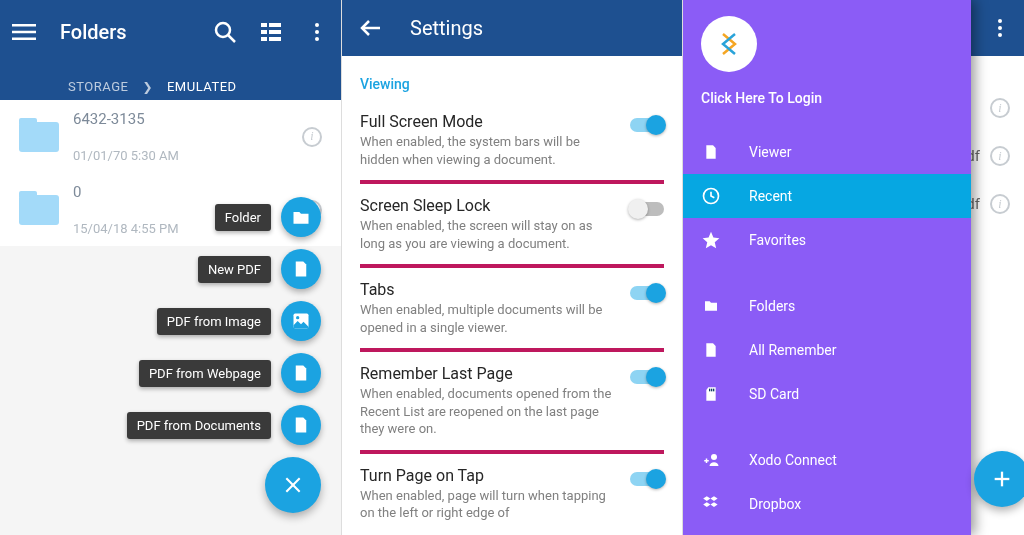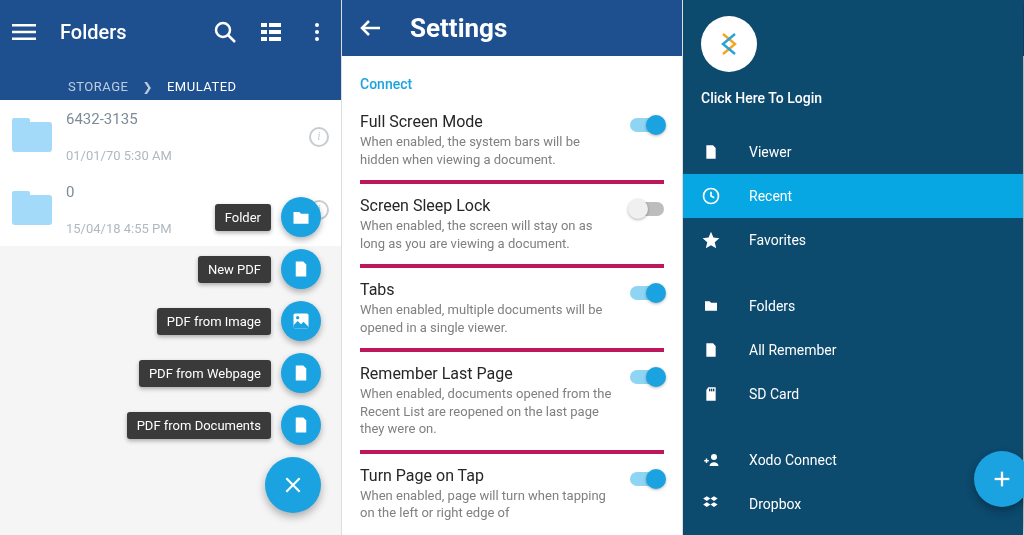--- a/index.html
+++ b/index.html
@@ -11,55 +11,55 @@
 
   
   .header1 { background: #1e5090; color: #fff; height: 100px; padding: 10px 12px 0 12px; }
   .header1-row { display: flex; align-items: center; height: 44px; }
   .hamburger, .search-ic, .view-ic, .more-ic { width: 24px; height: 24px; color: #fff; }
   .title1 { font-size: 20px; font-weight: 500; margin-left: 24px; flex: 1; }
   .header-actions { display: flex; gap: 22px; align-items: center; }
   .breadcrumb { display: flex; align-items: flex-end; gap: 14px; padding-left: 56px; font-size: 13px; letter-spacing: .5px; height: 40px; }
   .breadcrumb .bc1 { opacity: .7; }
   .breadcrumb .chev { opacity: .7; font-size: 12px; }
-  .folder-item { display: flex; align-items: center; padding: 10px 12px; background: #fff; justify-content: flex-end; }
+  .folder-item { display: flex; align-items: center; padding: 10px 19px; background: #fff; justify-content: flex-end; }
   .folder-icon { width: 40px; height: 30px; background: #a3daf9; border-radius: 3px; margin-right: 14px; position: relative; }
   .folder-icon::before { content: ""; position: absolute; top: -4px; left: 0; width: 18px; height: 6px; background: #a3daf9; border-radius: 2px 2px 0 0; }
   .folder-meta { flex: 1; }
   .folder-name { font-size: 15px; color: #7d8a99; }
   .folder-date { font-size: 13px; color: #b0b8c0; margin-top: 20px; }
   .info-ic { width: 20px; height: 20px; border: 2px solid #c7ccd1; border-radius: 50%; display: flex; align-items: center; justify-content: center; color: #c7ccd1; font-size: 12px; font-style: italic; font-family: serif; }
   .fab-stack { position: absolute; right: 20px; bottom: 22px; display: flex; flex-direction: column; align-items: flex-end; gap: 12px; }
   .fab-row { display: flex; align-items: center; gap: 10px; }
   .fab-label { background: #3a3a3a; color: #fff; font-size: 13px; padding: 6px 10px; border-radius: 3px; box-shadow: 0 2px 4px rgba(0,0,0,.3); white-space: nowrap; }
   .fab-small { width: 40px; height: 40px; border-radius: 50%; background: #1ba3e1; display: flex; align-items: center; justify-content: center; box-shadow: 0 3px 6px rgba(0,0,0,.3); }
   .fab-main { width: 56px; height: 56px; border-radius: 50%; background: #1ba3e1; display: flex; align-items: center; justify-content: center; box-shadow: 0 4px 8px rgba(0,0,0,.3); }
 
   
   .header2 { background: #1e5090; color: #fff; height: 56px; display: flex; align-items: center; padding: 0 16px; }
   .back-ic { width: 24px; height: 24px; }
-  .title2 { font-size: 26px; font-weight: 700; margin-left: 28px; }
+  .title2 { font-size: 20px; font-weight: 400; margin-left: 28px; }
   .settings-body { padding: 10px 18px 0 18px; }
   .section-label { color: #1ba3e1; font-size: 14px; font-weight: 500; padding: 10px 0 8px 0; }
   .setting { padding: 12px 0; border-bottom: 4px solid #be185d; display: flex; align-items: flex-start; gap: 10px; }
   .setting:last-child { border-bottom: none; }
   .setting-text { flex: 1; }
   .setting-title { font-size: 16px; color: #262626; }
   .setting-desc { font-size: 13px; color: #808080; margin-top: 2px; line-height: 1.35; }
   .switch { position: relative; width: 34px; height: 14px; margin-top: 6px; flex-shrink: 0; }
   .switch .track { position: absolute; inset: 0; border-radius: 7px; background: #bdbdbd; }
   .switch .thumb { position: absolute; width: 20px; height: 20px; border-radius: 50%; background: #f0f0f0; top: -3px; left: -2px; box-shadow: 0 1px 3px rgba(0,0,0,.3); }
   .switch.on .track { background: #8ed4f3; }
   .switch.on .thumb { background: #1ba3e1; left: 16px; }
 
   
   .p3-bg { position: absolute; inset: 0; background: #fff; }
   .p3-bg-header { height: 56px; background: #1e5090; display: flex; justify-content: flex-end; align-items: center; padding-right: 12px; }
   .p3-bg-item { display: flex; align-items: center; justify-content: flex-end; padding: 14px 14px; font-size: 15px; color: #666; gap: 10px; }
-  .drawer { position: absolute; top: 0; left: 0; width: 340px; height: 535px; background: #0c4a6e; box-shadow: 4px 0 12px rgba(0,0,0,.4); color: #fff; display: flex; flex-direction: column; }
+  .drawer { position: absolute; top: 0; left: 0; width: 288px; height: 535px; background: #8b5cf6; box-shadow: 4px 0 12px rgba(0,0,0,.4); color: #fff; display: flex; flex-direction: column; }
   .drawer-header { height: 130px; padding: 16px 18px; }
   .drawer-logo { width: 56px; height: 56px; border-radius: 50%; background: #fff; display: flex; align-items: center; justify-content: center; }
   .drawer-login { font-size: 14px; font-weight: 500; margin-top: 18px; }
   .drawer-item { display: flex; align-items: center; height: 44px; padding: 0 18px; font-size: 14px; gap: 28px; }
   .drawer-item.selected { background: #06a7e2; }
   .drawer-sep { height: 22px; }
   .drawer-ic { width: 20px; height: 20px; display: flex; align-items: center; justify-content: center; flex-shrink: 0; }
   .p3-fab { position: absolute; right: -6px; bottom: 28px; width: 56px; height: 56px; border-radius: 50%; background: #1ba3e1; box-shadow: 0 4px 8px rgba(0,0,0,.3); display: flex; align-items: center; justify-content: center; }
 
   svg { display: block; }
@@ -174,21 +174,21 @@
 
 <div class="panel p2">
   <div class="header2">
     <svg class="back-ic" viewBox="0 0 24 24" fill="none" stroke="#fff" stroke-width="2.5">
         <line x1="4" y1="12" x2="22" y2="12"></line>
         <polyline points="11,5 4,12 11,19"></polyline>
       </svg>
     <div class="title2">Settings</div>
   </div>
   <div class="settings-body">
-    <div class="section-label">Connect</div>
+    <div class="section-label">Viewing</div>
 
     <div class="setting">
       <div class="setting-text">
         <div class="setting-title">Full Screen Mode</div>
         <div class="setting-desc">When enabled, the system bars will be hidden when viewing a document.</div>
       </div>
       <div class="switch on">
           <div class="track"></div>
           <div class="thumb"></div>
         </div>

